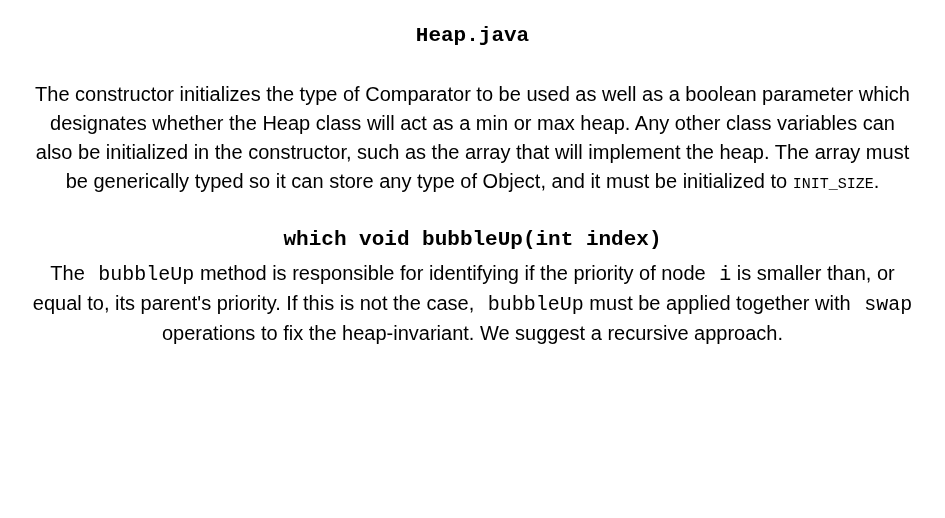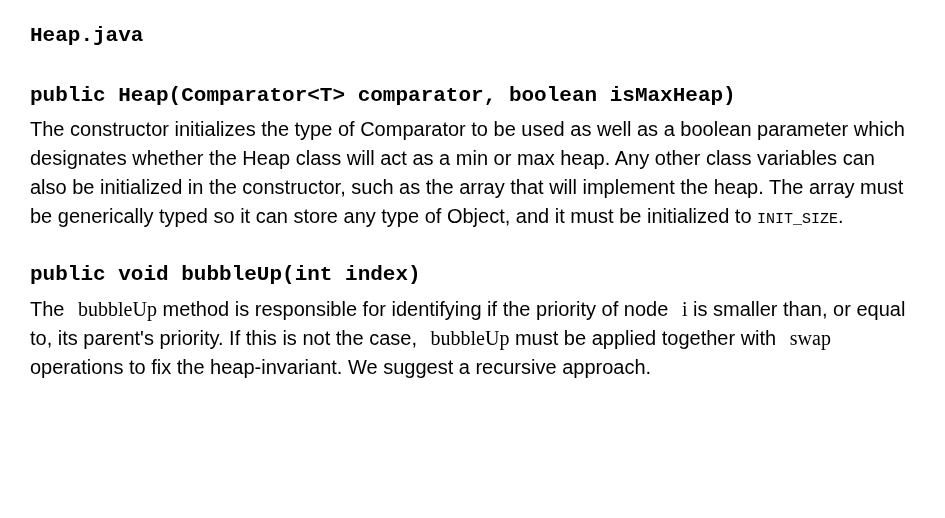--- a/index.html
+++ b/index.html
@@ -11,52 +11,52 @@
       font-family: Arial, Helvetica, sans-serif;
       font-size: 20px;
       line-height: 1.5;
       color: #000;
       background: #fff;
       padding: 20px 30px;
       width: 945px;
     }
     .section {
       margin-bottom: 28px;
+      text-align: center;
     }
     .heading-code {
       font-family: "Courier New", Courier, monospace;
       font-weight: bold;
       font-size: 21px;
       margin-bottom: 4px;
     }
     .body-text {
       font-size: 20px;
       line-height: 1.45;
     }
     .inline-code {
-      font-family: Liberation Serif, serif;
+      font-family: Liberation Mono, monospace;
       margin-left: 8px;
     }
     .small-caps-code {
       font-family: "Courier New", Courier, monospace;
       font-size: 15px;
     }
   </style>
 </head>
 <body>
 
 <div class="section">
   <div class="heading-code">Heap.java</div>
 </div>
 
 <div class="section">
-  <div class="heading-code">public Heap(Comparator&lt;T&gt; comparator, boolean isMaxHeap)</div>
   <p class="body-text">
     <span>The constructor initializes the type of Comparator to be used as well as a boolean parameter which designates whether the Heap class will act as a min or max heap. Any other class variables can also be initialized in the constructor, such as the array that will implement the heap. The array must be generically typed so it can store any type of Object, and it must be initialized to </span><span class="small-caps-code">INIT_SIZE</span><span>.</span>
   </p>
 </div>
 
 <div class="section">
-  <div class="heading-code">public void bubbleUp(int index)</div>
+  <div class="heading-code">which void bubbleUp(int index)</div>
   <p class="body-text">
     <span>The </span><span class="inline-code">bubbleUp</span><span> method is responsible for identifying if the priority of node </span><span class="inline-code">i</span><span>  is smaller than, or equal to, its parent's priority. If this is not the case, </span><span class="inline-code">bubbleUp</span><span> must be applied together with </span><span class="inline-code">swap</span><span> operations to fix the heap-invariant. We suggest a recursive approach.</span>
   </p>
 </div>
 
 </body></html>

